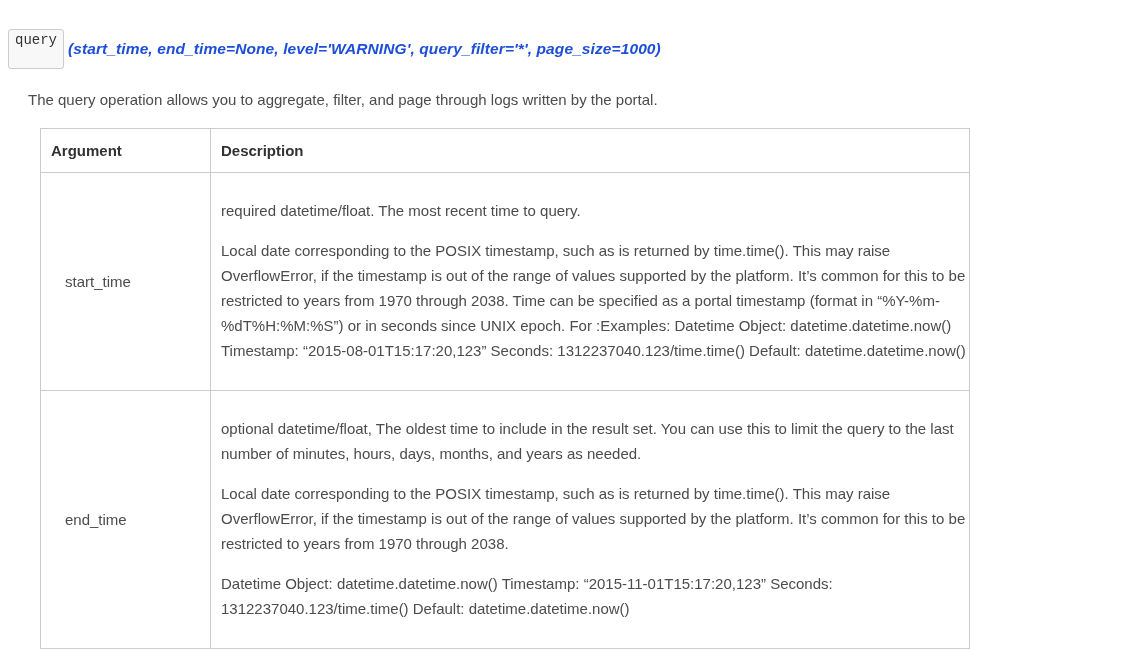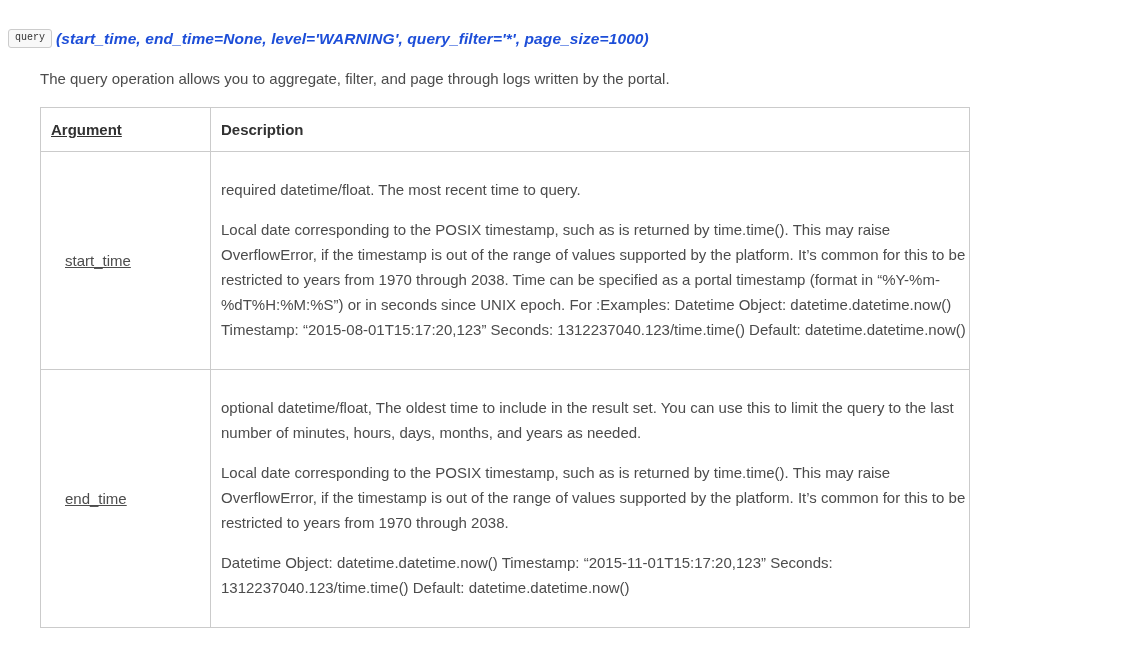--- a/index.html
+++ b/index.html
@@ -18,58 +18,58 @@
     padding: 29px 0 0 8px;
   }
   
   .signature {
     display: flex;
     align-items: center;
     white-space: nowrap;
   }
   .code-chip {
     font-family: "Liberation Mono", "DejaVu Sans Mono", monospace;
-    font-size: 10px;
+    font-size: 14px;
     color: #333333;
     background: #f8f8f8;
     border: 1px solid #cccccc;
     border-radius: 3px;
-    padding: 2px 6px 4px 6px;
+    padding: 2px 6px 20px 6px;
     margin-right: 4px;
   }
   .sig-params {
     font-size: 15.5px;
     font-weight: bold;
     font-style: italic;
     color: #1d4ed8;
     letter-spacing: 0.1px;
   }
   
   .intro {
-    margin: 22px 0 0 32px;
+    margin: 22px 0 0 20px;
     font-size: 15px;
     color: #4c4c4c;
   }
   
   .table-wrap {
     margin: 20px 0 0 32px;
     width: 930px;
   }
   table.args {
     width: 100%;
     border-collapse: collapse;
     table-layout: fixed;
   }
   table.args th,
   table.args td {
     border: 1px solid #cbcbcb;
     vertical-align: middle;
     text-align: left;
   }
-  th.col-argument, td.cell-argument { width: 170px; text-decoration: underline; }
+  th.col-argument, td.cell-argument { width: 170px; }
   table.args th {
     font-size: 15px;
     font-weight: bold;
     color: #323232;
     padding: 13px 10px;
     background: #ffffff;
   }
   td.cell-argument {
     font-size: 15px;
     color: #4c4c4c;

